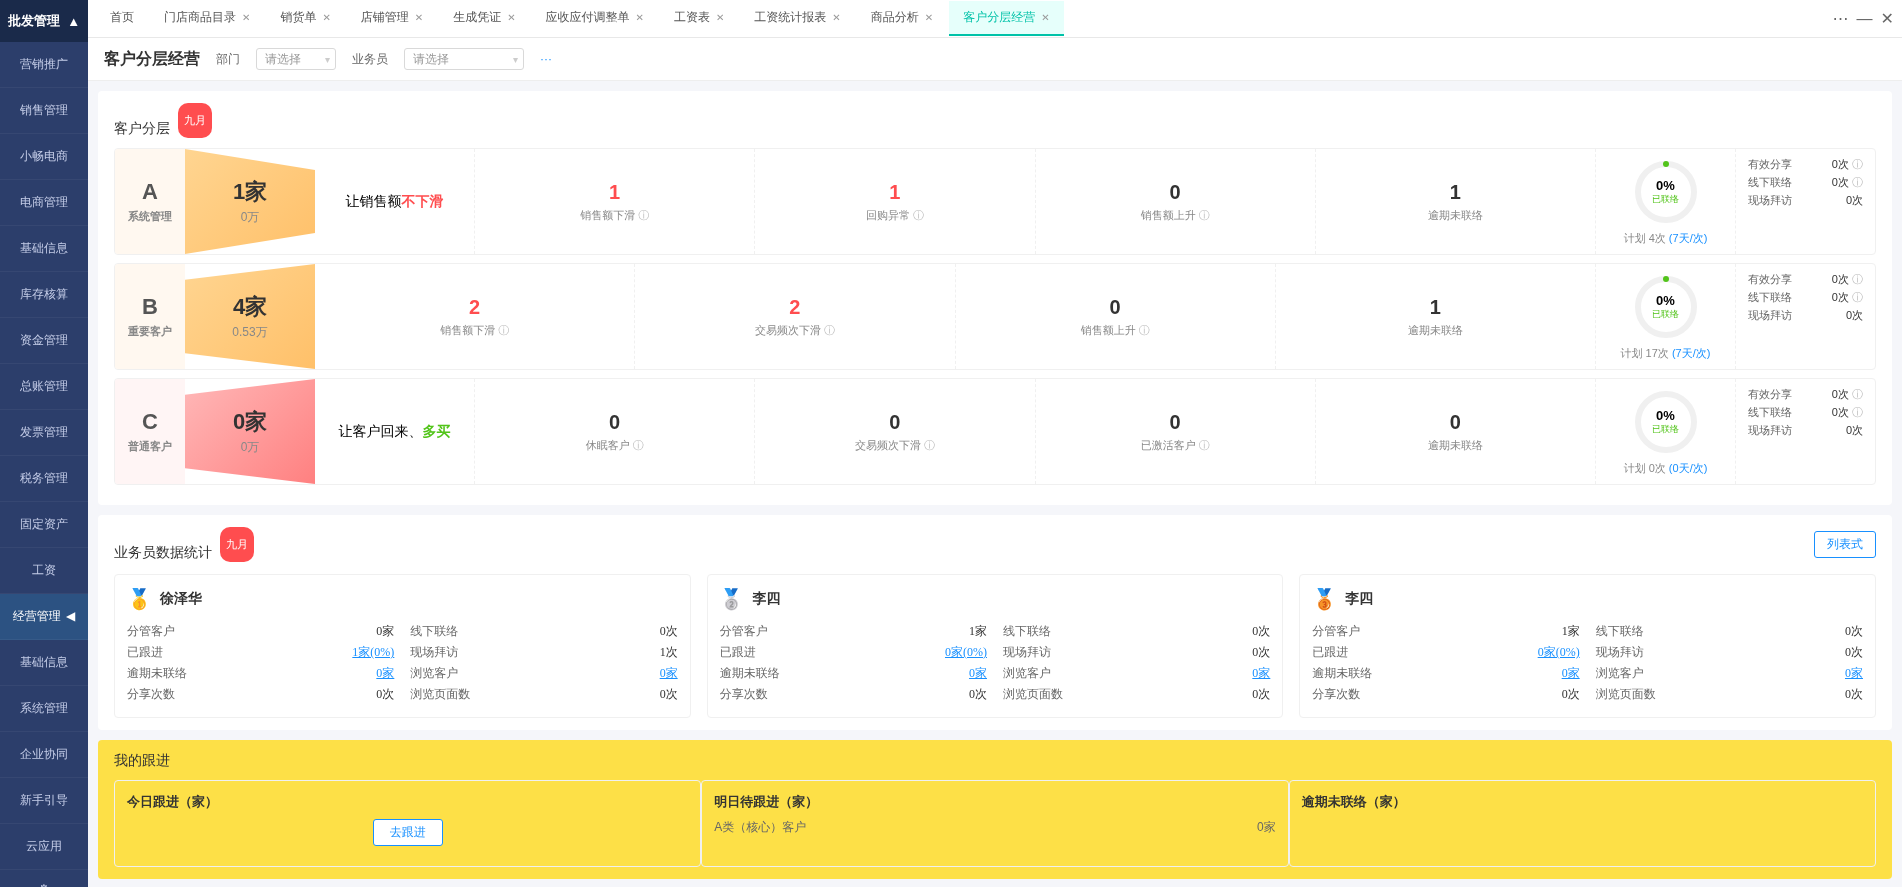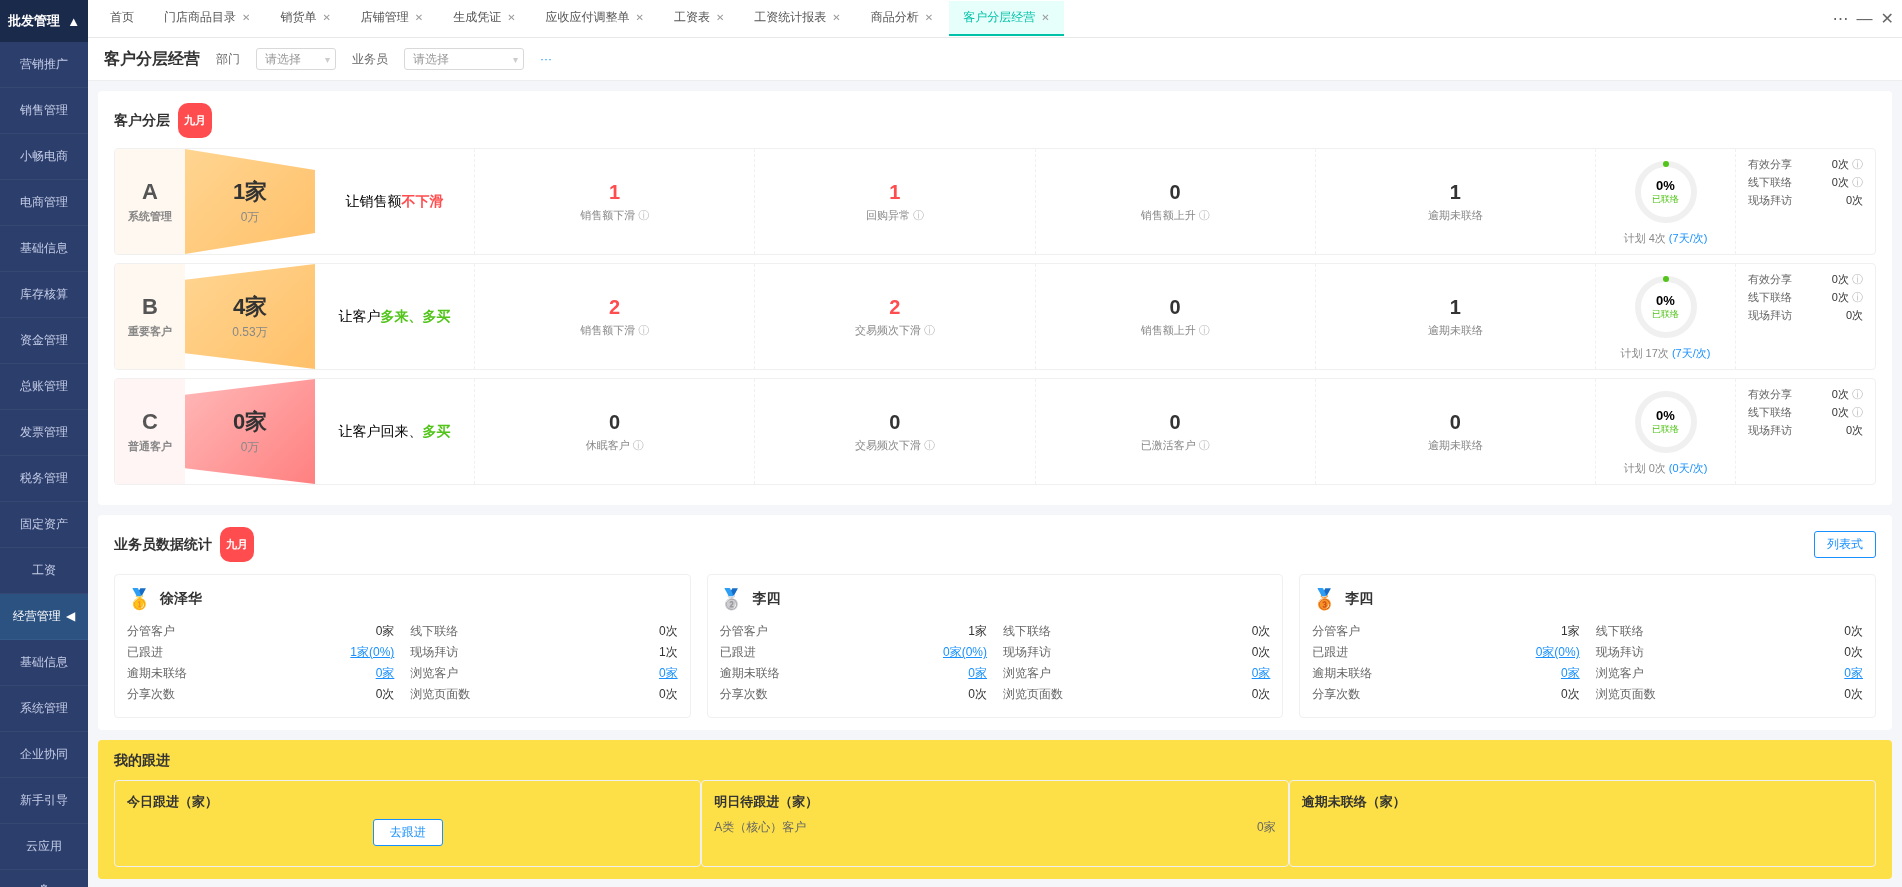--- a/index.html
+++ b/index.html
@@ -145,25 +145,25 @@
 
     
     .section {
       margin: 10px;
       background: #fff;
       border-radius: 4px;
       padding: 12px 16px;
     }
     .section-title {
       font-size: 14px;
-      font-weight: bold;
+      font-weight: normal;
       color: #333;
       margin-bottom: 10px;
       display: flex;
-      align-items: center;
+      align-items: flex-end;
       gap: 8px;
     }
     .month-badge {
       background: #ff4d4f;
       color: #fff;
       font-size: 11px;
       padding: 10px 6px;
       border-radius: 10px;
     }
 
@@ -326,20 +326,21 @@
       display: grid;
       grid-template-columns: 1fr 1fr;
       gap: 4px 16px;
       font-size: 12px;
     }
     .agent-stat-row {
       display: flex;
       justify-content: space-between;
       color: #666;
       padding: 2px 0;
+      font-family: Liberation Serif, serif;
     }
     .agent-stat-val { color: #333; }
     .link-val { color: #1890ff; text-decoration: underline; cursor: pointer; }
 
     
     .followup-section {
       margin: 10px;
       background: #fde047;
       border-radius: 4px;
       padding: 12px 16px;
@@ -589,23 +590,20 @@
 
       <div class="tier-row">
         <div class="tier-label tier-B">
           <strong>B</strong>
           <span>重要客户</span>
         </div>
         <div class="tier-count trapezoid-B">
           <div class="tier-count-num">4家</div>
           <div class="tier-count-sub">0.53万</div>
         </div>
-        <div class="tier-action">
-          <span>让客户<span class="highlight-green">多来、多买</span></span>
-        </div>
         <div class="tier-stats">
           <div class="stat-cell">
             <div class="stat-num red">2</div>
             <div class="stat-label">
                 <span>销售额下滑</span> 
                 <span class="info-icon">ⓘ</span>
               </div>
           </div>
           <div class="stat-cell">
             <div class="stat-num red">2</div>

